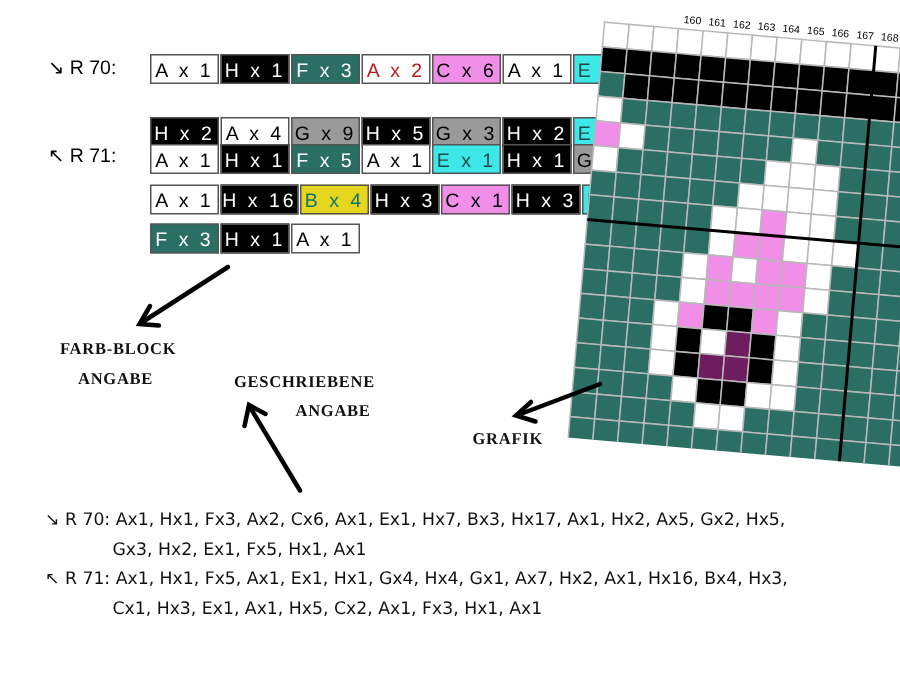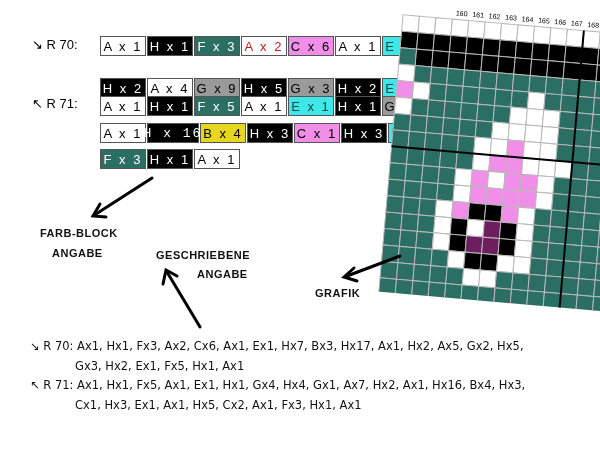--- a/index.html
+++ b/index.html
@@ -1,20 +1,20 @@
 <!DOCTYPE html>
 <html><head>
 <meta charset="utf-8">
 <style>
   html, body { margin:0; padding:0; background:#ffffff; }
   body { width:600px; height:450px; position:relative; overflow:hidden; font-family:"Liberation Sans", sans-serif; }
   .row-label { position:absolute; font-family:"Liberation Sans", sans-serif; font-size:13px; color:#000; }
   .blocks-line { position:absolute; display:flex; gap:1px; }
   .blk { height:20px; box-sizing:border-box; border:1px solid #555; font-family:"Liberation Sans", sans-serif; font-size:13px; letter-spacing:2px; display:flex; align-items:center; justify-content:center; padding:0 2px; white-space:nowrap; }
-  .hand { position:absolute; font-family:Liberation Sans, sans-serif; font-weight:bold; font-size:11px; color:#111; letter-spacing:0.5px; }
+  .hand { position:absolute; font-family:Liberation Serif, serif; font-weight:bold; font-size:11px; color:#111; letter-spacing:0.5px; }
   .written { position:absolute; font-family:"DejaVu Sans", sans-serif; font-weight:normal; font-size:11.5px; color:#111; line-height:20px; }
   .grid-wrap { position:absolute; left:395px; top:-8px; transform:rotate(5deg); transform-origin:0 0; }
   svg { display:block; }
 </style>
 </head>
 <body>
 
 <div>
   <span class="row-label" style="left:32px;top:37px;">↘ R 70:</span>
   <div class="blocks-line" style="left:100px;top:36px;" id="r70l0">
@@ -46,22 +46,22 @@
       <div class="blk" style="background: rgb(0, 0, 0); color: rgb(255, 255, 255); width: 46px;">H x 1</div>
       <div class="blk" style="background: rgb(42, 110, 100); color: rgb(255, 255, 255); width: 46px;">F x 5</div>
       <div class="blk" style="background: rgb(255, 255, 255); color: rgb(0, 0, 0); width: 46px;">A x 1</div>
       <div class="blk" style="background: rgb(62, 232, 232); color: rgb(26, 74, 72); width: 46px;">E x 1</div>
       <div class="blk" style="background: rgb(0, 0, 0); color: rgb(255, 255, 255); width: 46px;">H x 1</div>
       <div class="blk" style="background: rgb(154, 154, 154); color: rgb(0, 0, 0); width: 46px;">G x 4</div>
       <div class="blk" style="background: rgb(0, 0, 0); color: rgb(255, 255, 255); width: 46px;">H x 4</div>
     </div>
   <div class="blocks-line" style="left:100px;top:123px;" id="r71l1">
       <div class="blk" style="background: rgb(255, 255, 255); color: rgb(0, 0, 0); width: 46px;">A x 1</div>
-      <div class="blk" style="background: rgb(0, 0, 0); color: rgb(255, 255, 255); width: 52px; font-family: Liberation Mono, monospace;">H x 16</div>
-      <div class="blk" style="background: rgb(230, 214, 32); color: #000000; width: 46px;">B x 4</div>
+      <div class="blk" style="background: rgb(0, 0, 0); color: rgb(255, 255, 255); width: 52px;">H x 16</div>
+      <div class="blk" style="background: rgb(230, 214, 32); color: #0f766e; width: 46px;">B x 4</div>
       <div class="blk" style="background: rgb(0, 0, 0); color: rgb(255, 255, 255); width: 46px;">H x 3</div>
       <div class="blk" style="background: rgb(240, 142, 232); color: rgb(0, 0, 0); width: 46px;">C x 1</div>
       <div class="blk" style="background: rgb(0, 0, 0); color: rgb(255, 255, 255); width: 46px;">H x 3</div>
       <div class="blk" style="background: rgb(62, 232, 232); color: rgb(26, 74, 72); width: 46px;">E x 1</div>
       <div class="blk" style="background: rgb(255, 255, 255); color: rgb(0, 0, 0); width: 46px;">A x 1</div>
     </div>
   <div class="blocks-line" style="left:100px;top:149px;" id="r71l2">
       <div class="blk" style="background: rgb(42, 110, 100); color: rgb(255, 255, 255); width: 46px;">F x 3</div>
       <div class="blk" style="background: rgb(0, 0, 0); color: rgb(255, 255, 255); width: 46px;">H x 1</div>
       <div class="blk" style="background: rgb(255, 255, 255); color: rgb(0, 0, 0); width: 46px;">A x 1</div>

